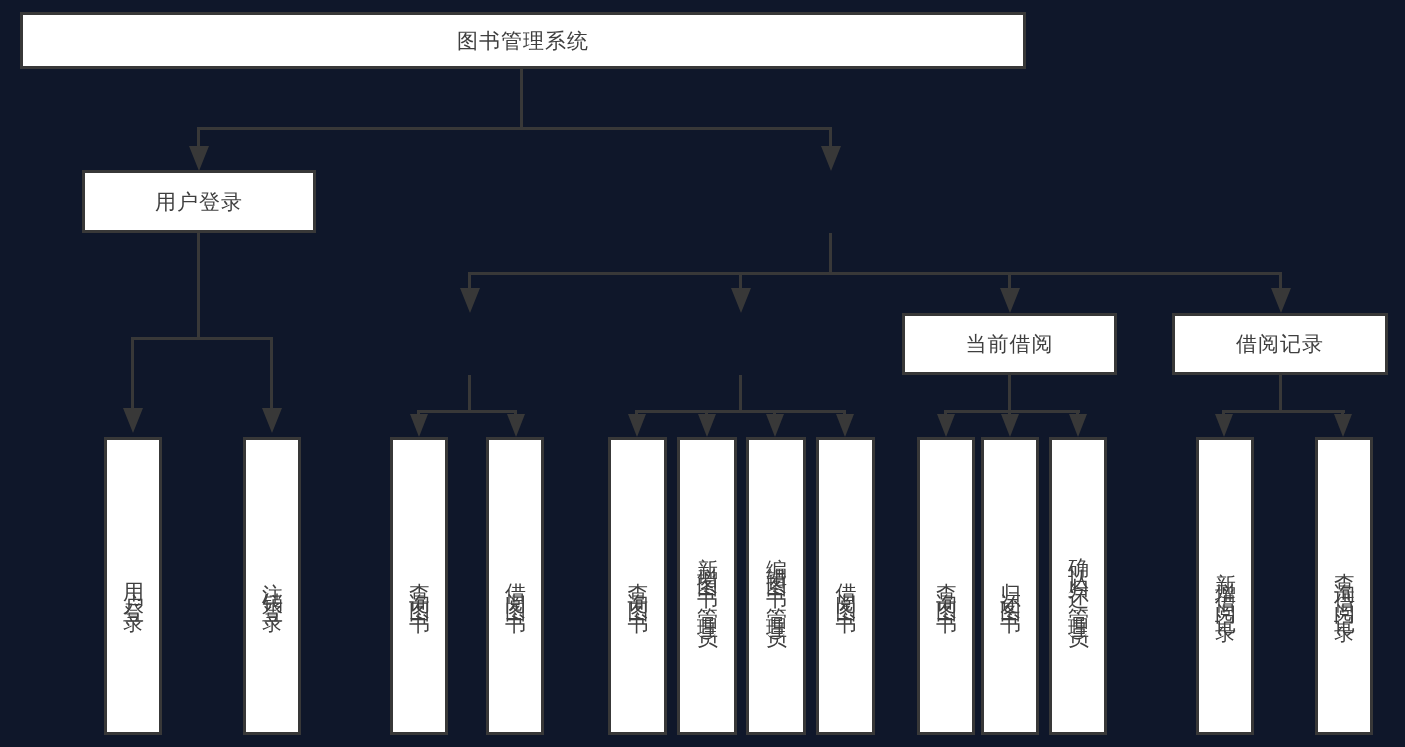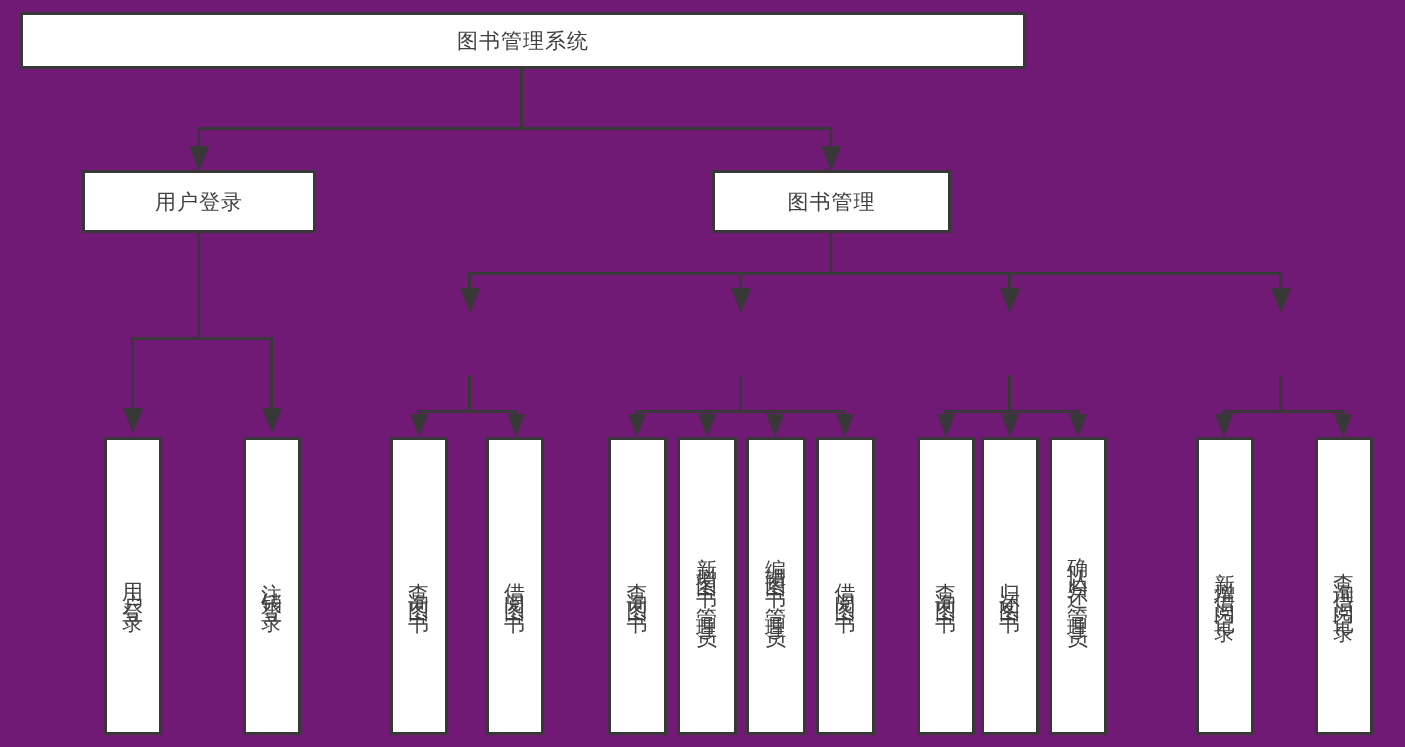--- a/index.html
+++ b/index.html
@@ -1,22 +1,22 @@
 <!DOCTYPE html>
 <html><head>
 <meta charset="utf-8">
 <style>
   * { margin: 0; padding: 0; box-sizing: border-box; }
   html, body { background: #ffffff; }
   .canvas {
     position: relative;
     width: 1405px;
     height: 747px;
-    background: #701a75;
-    font-family: Liberation Sans, sans-serif;
+    background: #0f172a;
+    font-family: Liberation Serif, serif;
     color: #3a3a3a;
     overflow: hidden;
   }
   .box {
     position: absolute;
     border: 3px solid #383838;
     background: #ffffff;
     display: flex;
     align-items: center;
     justify-content: center;
@@ -76,42 +76,45 @@
   <div class="vline" style="left:520px; top:69px; height:58px;"></div>
   <div class="hline" style="left:197px; top:127px; width:635px;"></div>
   <div class="vline" style="left:197px; top:127px; height:20px;"></div>
   <div class="tri" style="left:189px; top:146px;"></div>
   <div class="vline" style="left:829px; top:127px; height:20px;"></div>
   <div class="tri" style="left:821px; top:146px;"></div>
 
   <div class="box" style="left:82px; top:170px; width:234px; height:63px;">
     <span>用户登录</span>
   </div>
-  <div class="box" style="left:712px; top:170px; width:239px; height:63px;">
-    <span>图书管理</span>
-  </div>
 
   <div class="vline" style="left:197px; top:233px; height:104px;"></div>
   <div class="hline" style="left:131px; top:337px; width:142px;"></div>
   <div class="vline" style="left:131px; top:337px; height:72px;"></div>
   <div class="tri" style="left:123px; top:408px;"></div>
   <div class="vline" style="left:270px; top:337px; height:72px;"></div>
   <div class="tri" style="left:262px; top:408px;"></div>
 
   <div class="vline" style="left:829px; top:233px; height:39px;"></div>
   <div class="hline" style="left:469px; top:272px; width:813px;"></div>
   <div class="vline" style="left:468px; top:272px; height:17px;"></div>
   <div class="tri" style="left:460px; top:288px;"></div>
   <div class="vline" style="left:739px; top:272px; height:17px;"></div>
   <div class="tri" style="left:731px; top:288px;"></div>
   <div class="vline" style="left:1008px; top:272px; height:17px;"></div>
   <div class="tri" style="left:1000px; top:288px;"></div>
   <div class="vline" style="left:1279px; top:272px; height:17px;"></div>
   <div class="tri" style="left:1271px; top:288px;"></div>
 
+  <div class="box" style="left:902px; top:313px; width:215px; height:62px;">
+    <span>当前借阅</span>
+  </div>
+  <div class="box" style="left:1172px; top:313px; width:216px; height:62px;">
+    <span>借阅记录</span>
+  </div>
 
   <div class="vline" style="left:468px; top:375px; height:35px;"></div>
   <div class="hline" style="left:417px; top:410px; width:100px;"></div>
   <div class="vline" style="left:417px; top:410px; height:6px;"></div>
   <div class="tri small" style="left:410px; top:414px;"></div>
   <div class="vline" style="left:514px; top:410px; height:6px;"></div>
   <div class="tri small" style="left:507px; top:414px;"></div>
 
   <div class="vline" style="left:739px; top:375px; height:35px;"></div>
   <div class="hline" style="left:635px; top:410px; width:211px;"></div>

